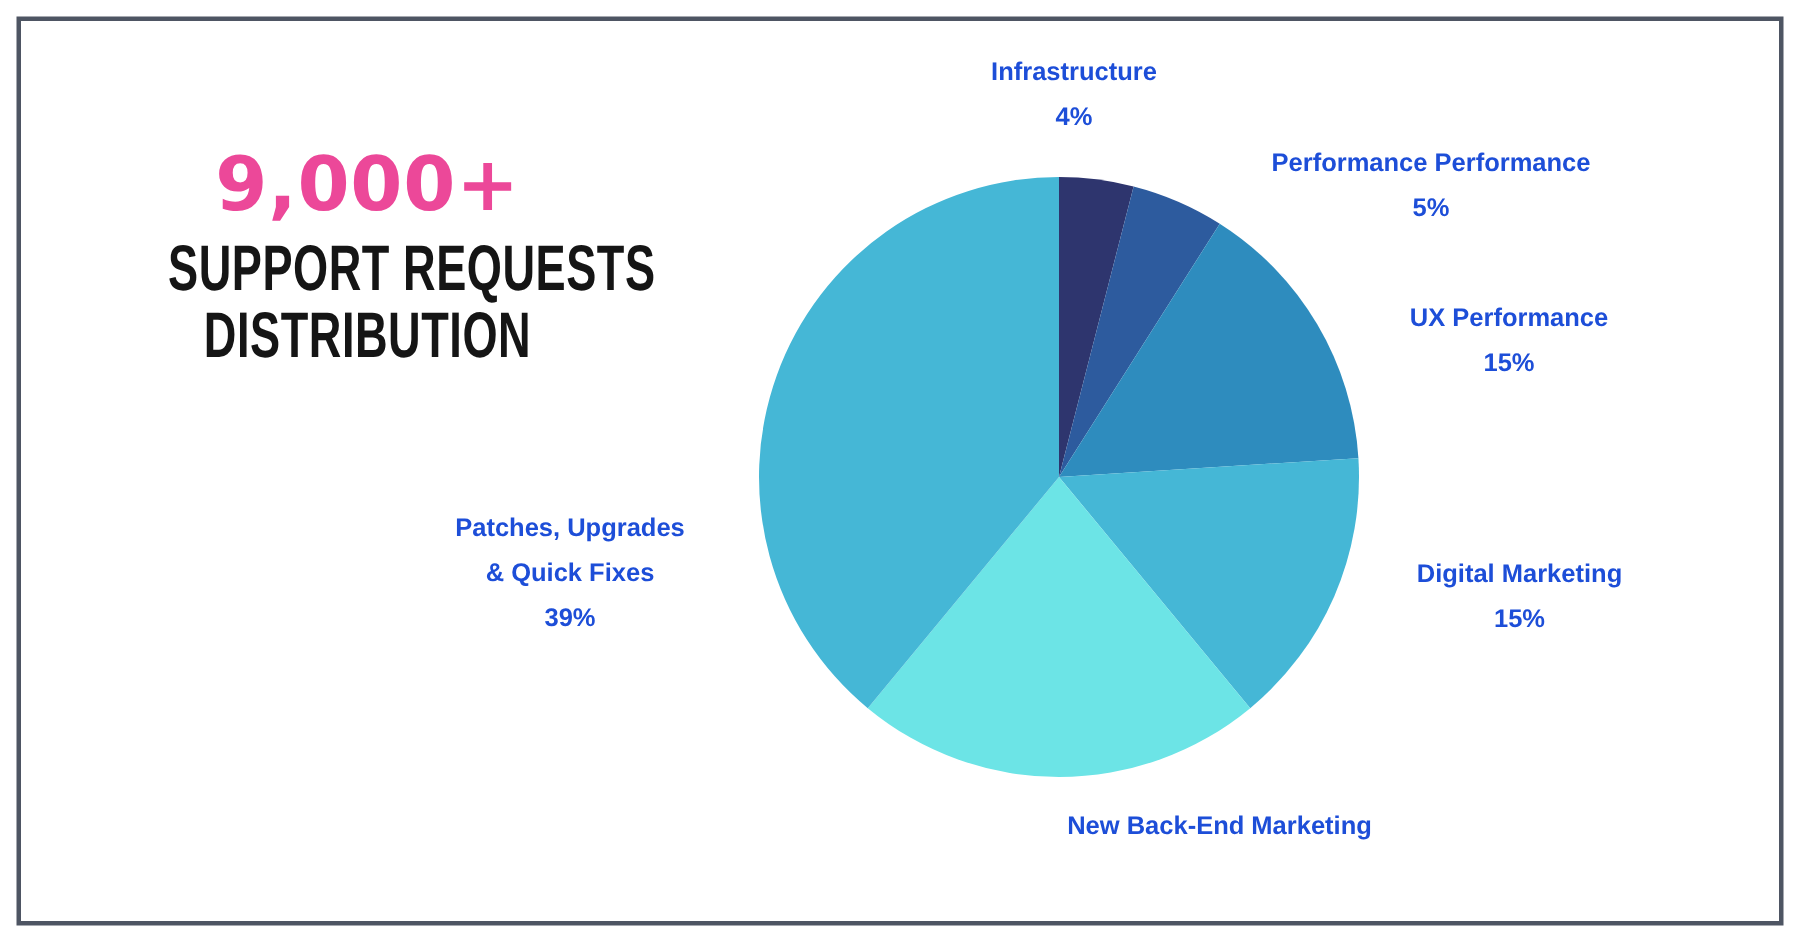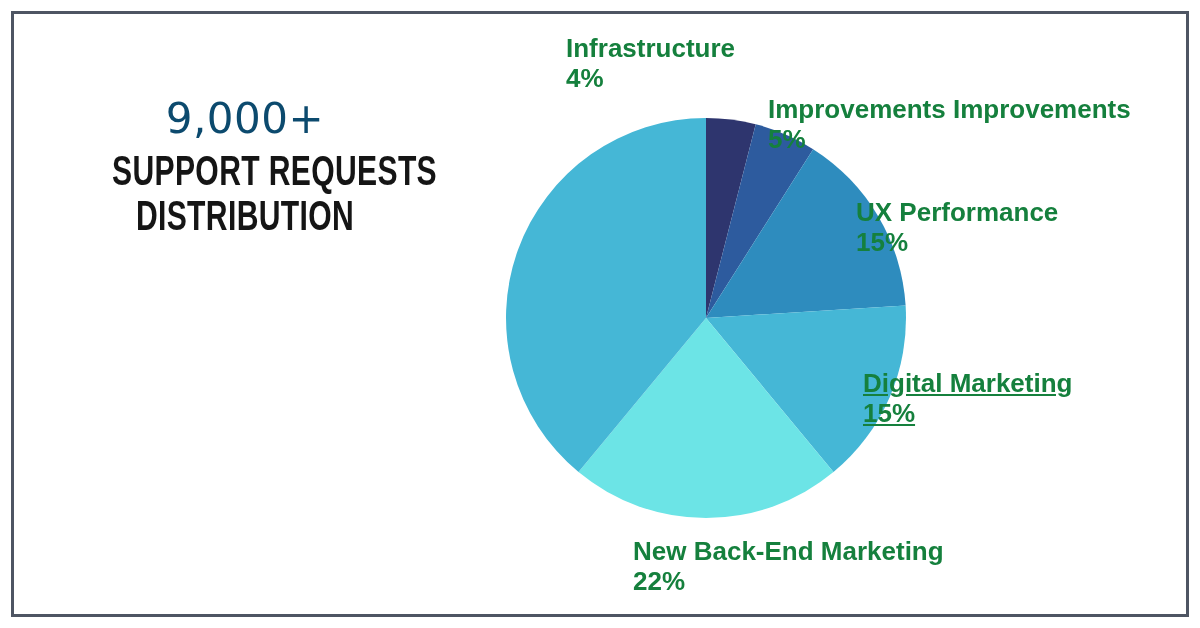--- a/index.html
+++ b/index.html
@@ -14,43 +14,43 @@
 
   .stage { position: absolute; inset: 0; }
 
   
   .title-block {
     position: absolute; left: 55px; top: 96px; width: 380px;
     text-align: center; color: #101010;
   }
   .headline {
     font-family: "DejaVu Sans", sans-serif;
-    font-size: 42px; font-weight: 400; letter-spacing: 0.5px;
-    line-height: 1.1; color: #0c4a6e;
+    font-size: 50px; font-weight: 700; letter-spacing: 0.5px;
+    line-height: 1.1; color: #ec4899;
   }
   .subtitle { margin-top: 6px; }
   .subtitle-line {
     display: block; white-space: nowrap;
     font-size: 43px; font-weight: 700; letter-spacing: 0.5px;
     line-height: 1.04; color: #151515;
     transform: scaleX(0.70); transform-origin: 50% 50%;
   }
 
   
   svg.pie { position: absolute; left: 0; top: 0; width: 1200px; height: 628px; }
 
   
   .callout {
-    position: absolute; 
-    font-size: 26px; font-weight: 700; line-height: 30px; color: #15803d;
+    position: absolute; text-align: center;
+    font-size: 17px; font-weight: 700; line-height: 30px; color: #1d4ed8;
   }
   .pos-infrastructure { left: 566px; top: 33px;  width: 300px; }
   .pos-performance    { left: 768px; top: 94px;  width: 372px; }
   .pos-ux             { left: 856px; top: 197px; width: 300px; }
-  .pos-digital        { left: 863px; top: 368px; width: 300px; text-decoration: underline; }
+  .pos-digital        { left: 863px; top: 368px; width: 300px; }
   .pos-backend        { left: 633px; top: 536px; width: 360px; }
   .pos-patches        { left: 230px; top: 337px; width: 300px; }
 </style>
 </head>
 <body>
 
 <div class="stage">
 
   <div class="frame"></div>
 
@@ -70,33 +70,37 @@
       <path d="M 706 318 L 833.48 472.10 A 200 200 0 0 1 578.52 472.10 Z" fill="#6ce4e6"></path>
       <path d="M 706 318 L 578.52 472.10 A 200 200 0 0 1 706.00 118.00 Z" fill="#45b7d6"></path>
     </svg>
 
   <div class="callout pos-infrastructure">
     <div>Infrastructure</div>
     <div>4%</div>
   </div>
 
   <div class="callout pos-performance">
-    <div>Improvements Improvements</div>
+    <div>Performance Performance</div>
     <div>5%</div>
   </div>
 
   <div class="callout pos-ux">
     <div>UX Performance</div>
     <div>15%</div>
   </div>
 
   <div class="callout pos-digital">
     <div>Digital Marketing</div>
     <div>15%</div>
   </div>
 
   <div class="callout pos-backend">
     <div>New Back-End Marketing</div>
-    <div>22%</div>
   </div>
 
+  <div class="callout pos-patches">
+    <div>Patches, Upgrades</div>
+    <div>&amp; Quick Fixes</div>
+    <div>39%</div>
+  </div>
 
 </div>
 
 </body></html>

